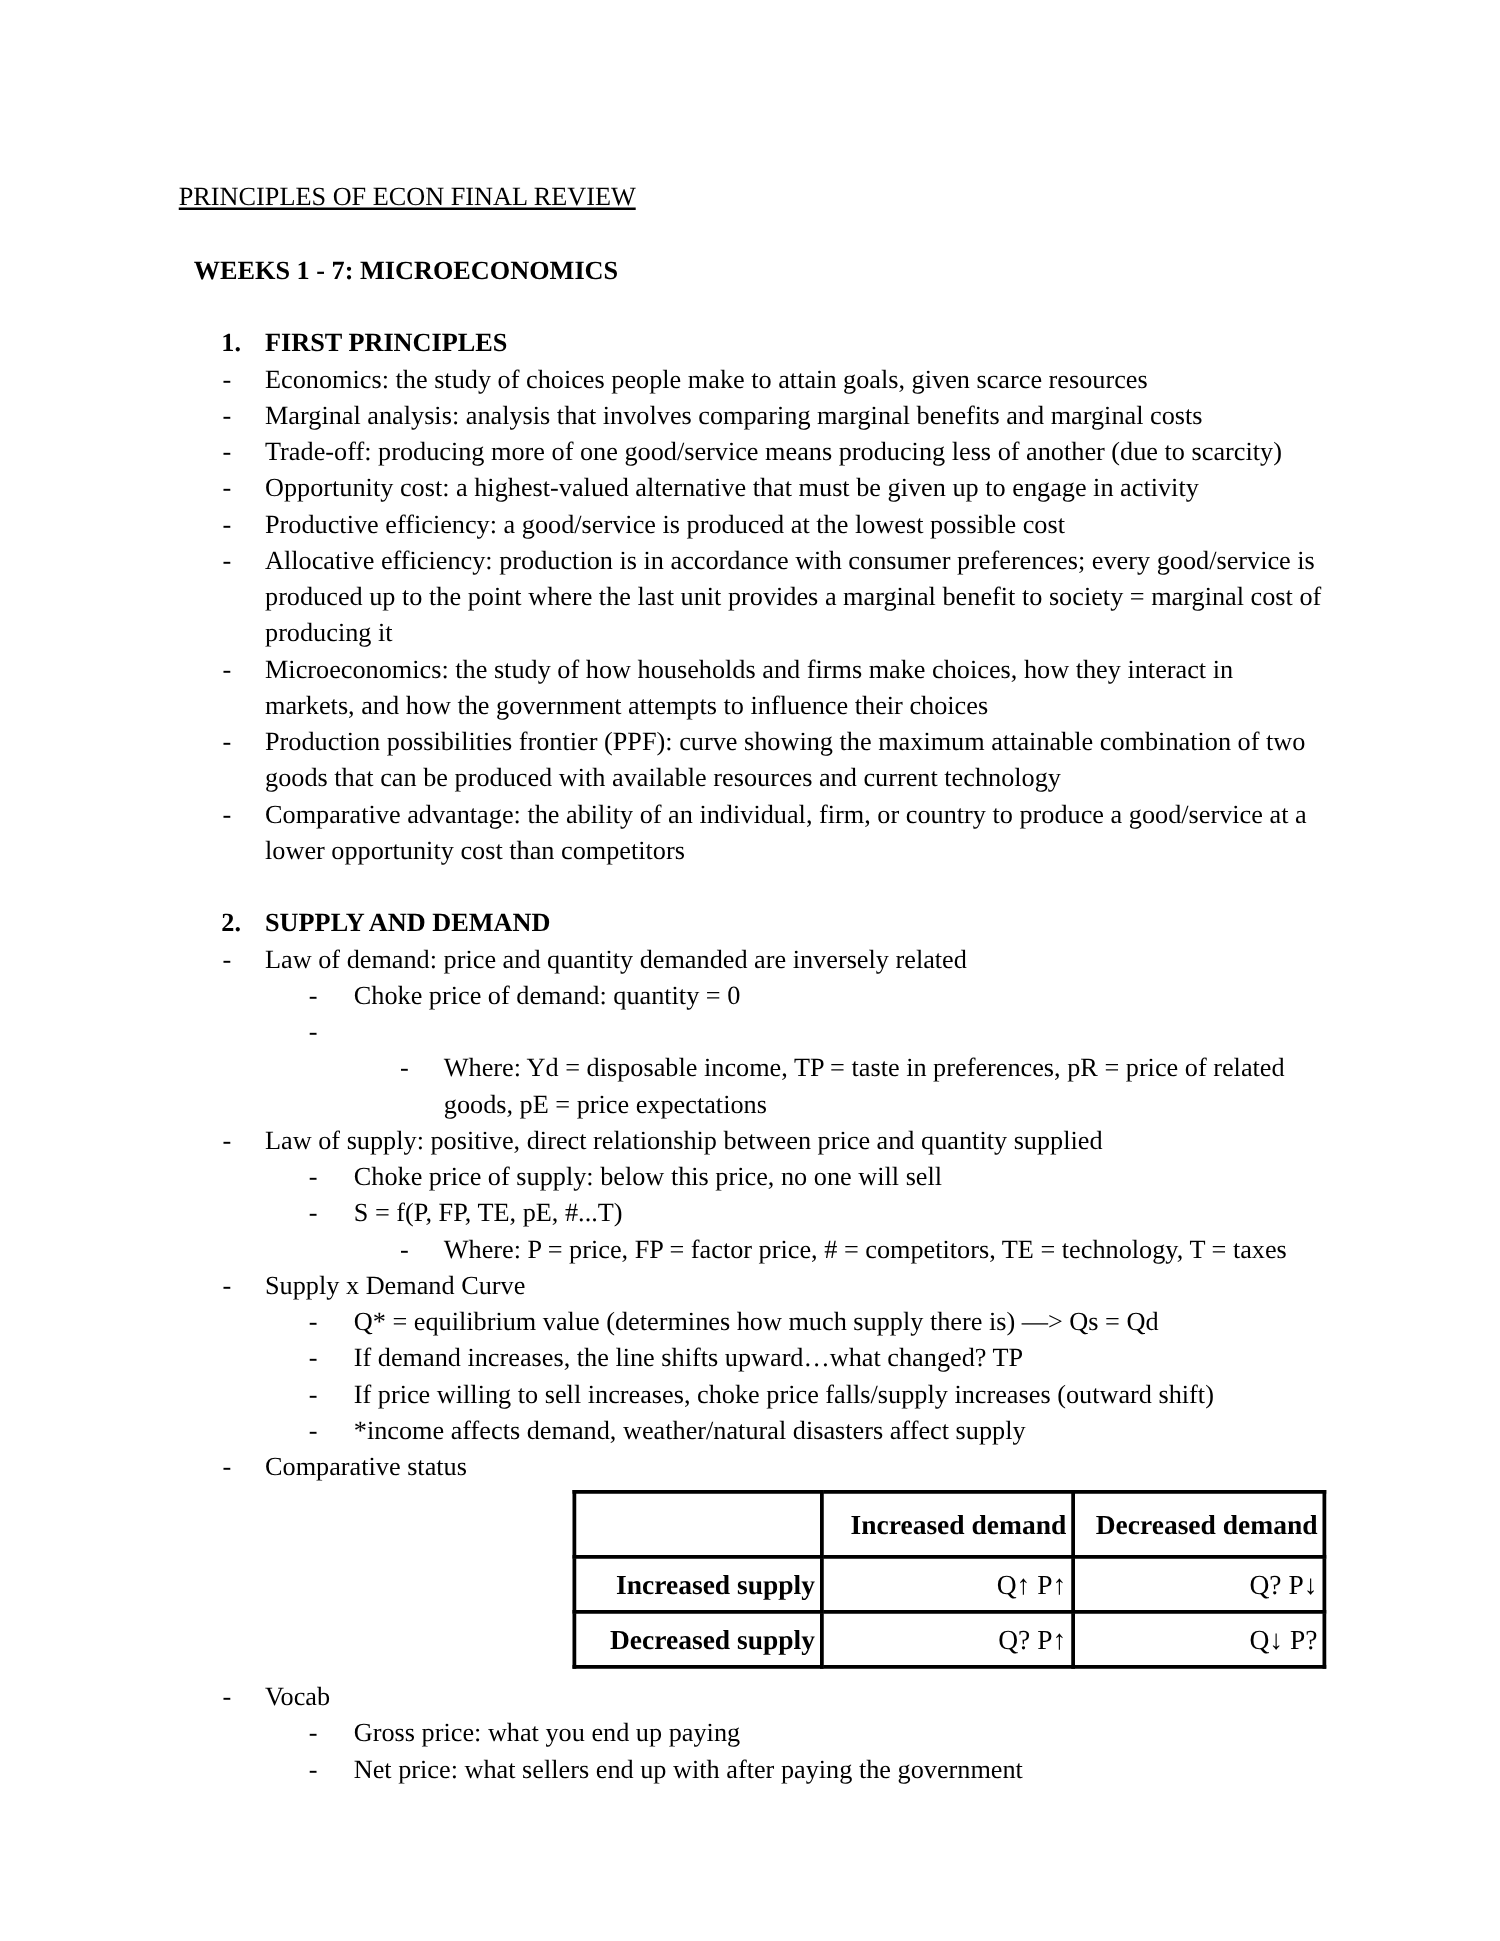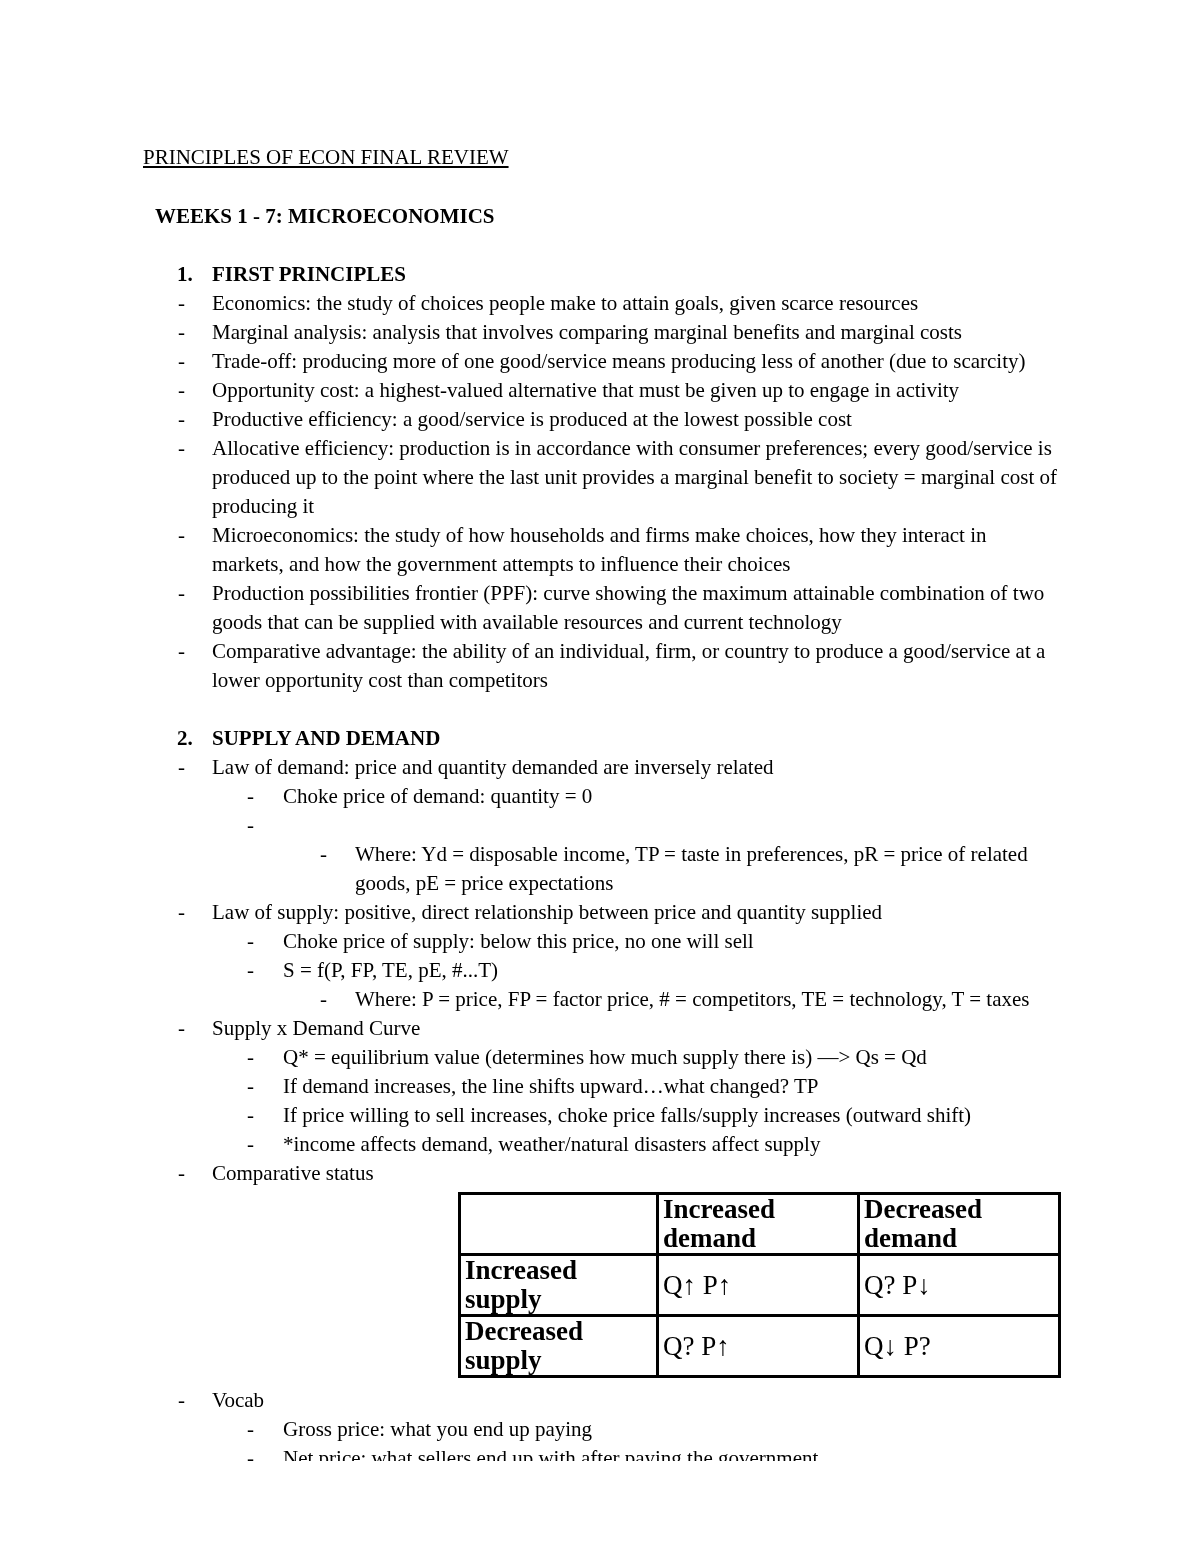--- a/index.html
+++ b/index.html
@@ -58,24 +58,24 @@
   .l3 .marker { width: 35px; }
 
   table.cmp {
     border-collapse: collapse;
     margin: 4px 0 8px 315px;
     table-layout: fixed;
     width: 600px;
   }
   table.cmp th, table.cmp td {
     border: 3px solid #000000;
-    text-align: left;
+    text-align: right;
     vertical-align: middle;
     padding: 0 4px;
-    font-size: 27px;
+    font-size: 22px;
   }
   table.cmp th { font-weight: bold; }
   table.cmp .hdr-row th { height: 49px; }
   table.cmp .data-row th, table.cmp .data-row td { height: 41px; }
   table.cmp col.c1 { width: 198px; }
   table.cmp col.c2 { width: 201px; }
   table.cmp col.c3 { width: 201px; }
   table.cmp td { font-weight: normal; }
 </style>
 </head>
@@ -115,21 +115,21 @@
     <div class="item l1">
         <span class="marker">-</span>
         <span class="txt">Allocative efficiency: production is in accordance with consumer preferences; every good/service is produced up to the point where the last unit provides a marginal benefit to society = marginal cost of producing it</span>
       </div>
     <div class="item l1">
         <span class="marker">-</span>
         <span class="txt">Microeconomics: the study of how households and firms make choices, how they interact in markets, and how the government attempts to influence their choices</span>
       </div>
     <div class="item l1">
         <span class="marker">-</span>
-        <span class="txt">Production possibilities frontier (PPF): curve showing the maximum attainable combination of two goods that can be supplied with available resources and current technology</span>
+        <span class="txt">Production possibilities frontier (PPF): curve showing the maximum attainable combination of two goods that can be produced with available resources and current technology</span>
       </div>
     <div class="item l1">
         <span class="marker">-</span>
         <span class="txt">Comparative advantage: the ability of an individual, firm, or country to produce a good/service at a lower opportunity cost than competitors</span>
       </div>
   </div>
 
   <div class="section2">
     <div class="section-heading">
       <span class="num">2.</span>

